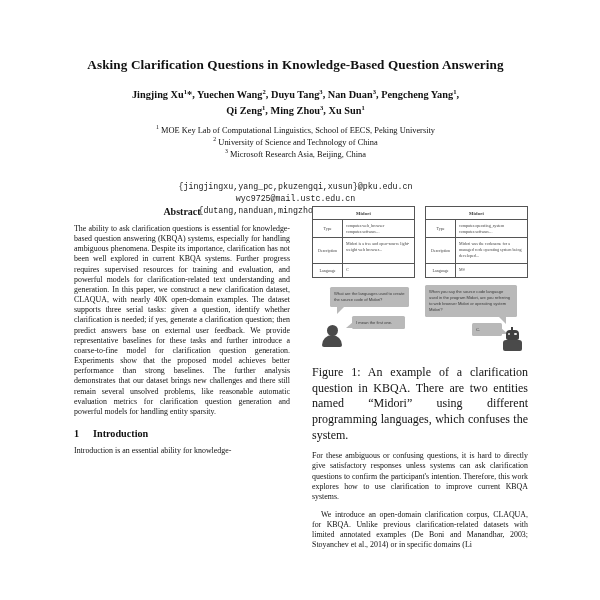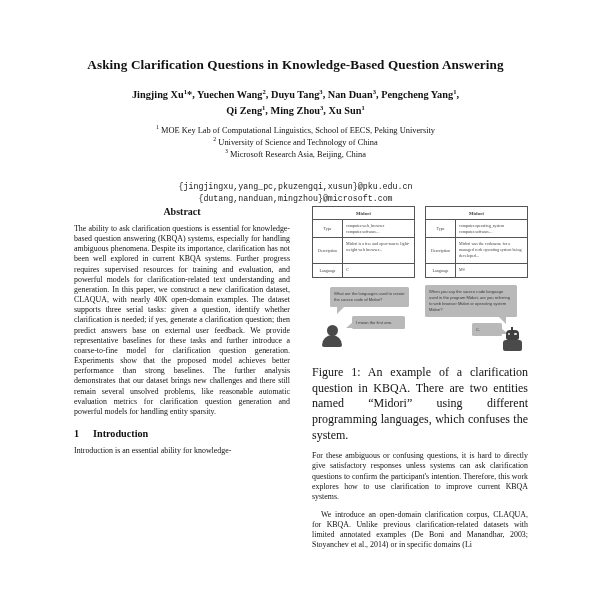--- a/index.html
+++ b/index.html
@@ -259,20 +259,21 @@
       <sup>2</sup>
       <span>University of Science and Technology of China</span>
     </div>
     <div class="affil">
       <sup>3</sup>
       <span>Microsoft Research Asia, Beijing, China</span>
     </div>
 
     <div class="emails">
       <div>{jingjingxu,yang_pc,pkuzengqi,xusun}@pku.edu.cn</div>
+      <div>wyc9725@mail.ustc.edu.cn</div>
       <div>{dutang,nanduan,mingzhou}@microsoft.com</div>
     </div>
   </div>
 
   <div class="columns">
 
     <div class="col">
       <div class="sec-head-center">Abstract</div>
       <p class="body">The ability to ask clarification questions is essential for knowledge-based question answering (KBQA) systems, especially for handling ambiguous phenomena. Despite its importance, clarification has not been well explored in current KBQA systems. Further progress requires supervised resources for training and evaluation, and powerful models for clarification-related text understanding and generation. In this paper, we construct a new clarification dataset, CLAQUA, with nearly 40K open-domain examples. The dataset supports three serial tasks: given a question, identify whether clarification is needed; if yes, generate a clarification question; then predict answers base on external user feedback. We provide representative baselines for these tasks and further introduce a coarse-to-fine model for clarification question generation. Experiments show that the proposed model achieves better performance than strong baselines. The further analysis demonstrates that our dataset brings new challenges and there still remain several unsolved problems, like reasonable automatic evaluation metrics for clarification question generation and powerful models for handling entity sparsity.</p>
 

